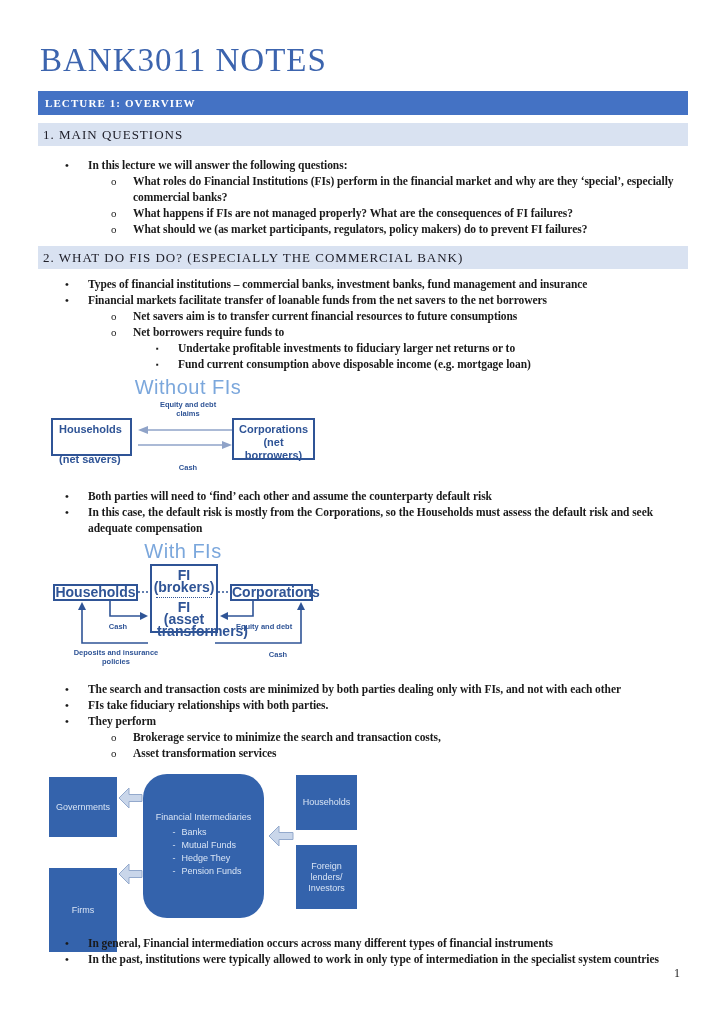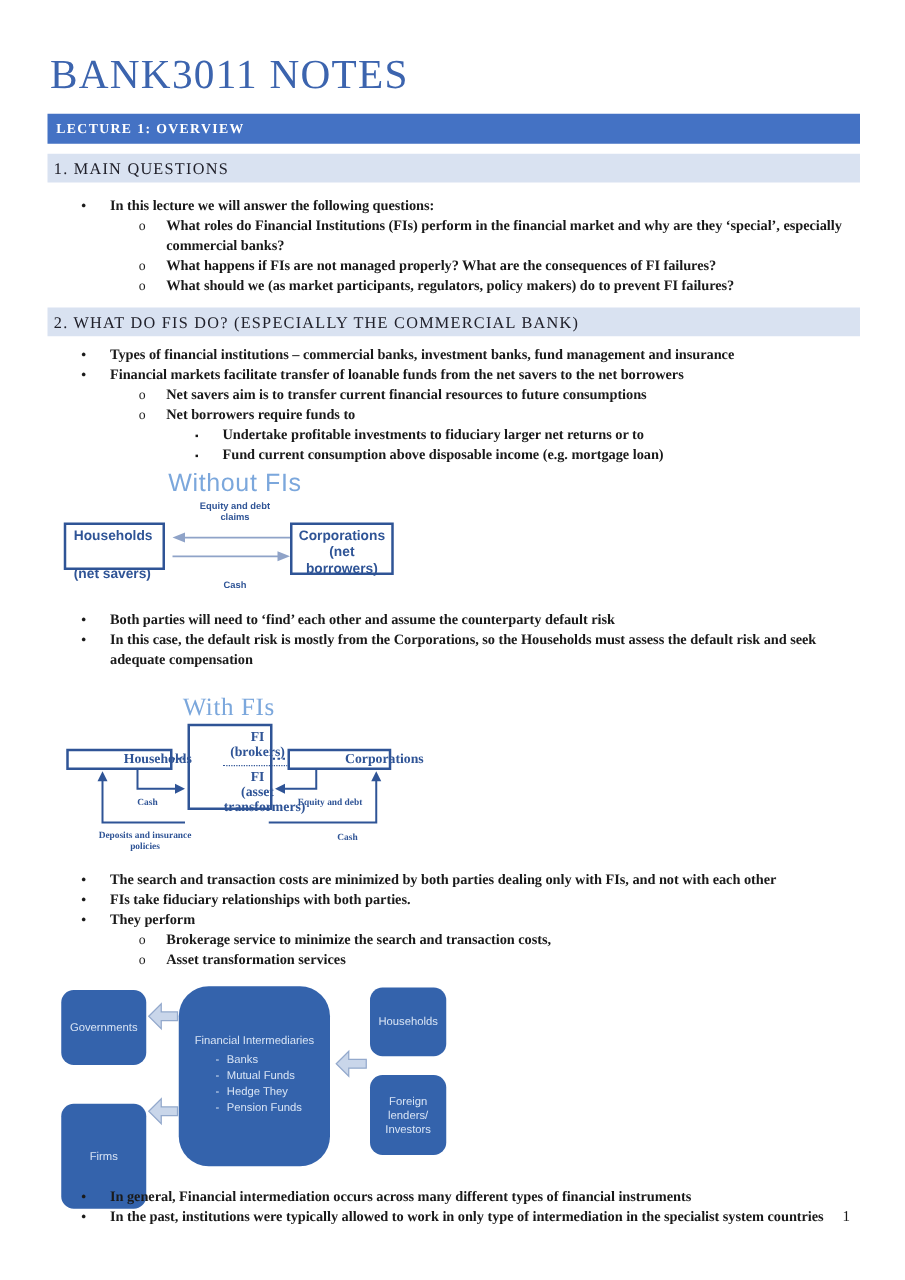--- a/index.html
+++ b/index.html
@@ -44,30 +44,30 @@
     color:#7ba7dc;letter-spacing:0.5px;}
   .sbox{position:absolute;border:2.5px solid #2F5496;background:#fff;color:#2F5496;
     font-weight:700;box-sizing:border-box;text-align:center;}
   .slabel{position:absolute;font-size:7.5px;line-height:9px;font-weight:700;
     color:#2F5496;text-align:center;}
   #dg1{height:106px;margin:7px 0 3px 0;}
   #dg1 .sbox{font-size:11px;line-height:13px;}
   #dg1-left{left:13px;top:39px;width:81px;height:38px;padding:3px 0 0 6px;text-align:left;}
   #dg1-left .ln2{margin-top:17px;}
   #dg1-right{left:194px;top:39px;width:83px;height:42px;padding-top:3px;overflow:visible;}
-  #dg2{height:128px;margin:23px 0 0 0;font-family:Liberation Serif, serif;}
-  #dg2 .sbox{font-size:11px;line-height:12px;padding-left:44px;}
+  #dg2{height:128px;margin:8px 0 0 0;}
+  #dg2 .sbox{font-size:14px;line-height:12px;}
   #dg2-left{left:15px;top:40px;width:85px;height:17px;}
   #dg2-right{left:192px;top:40px;width:83px;height:17px;}
   #dg2-fi{left:112px;top:20px;width:68px;height:69px;font-size:7.5px;line-height:9px;
     display:flex;flex-direction:column;align-items:center;padding-top:3px;}
   #dg2-fi .divider{width:56px;border-top:1.5px dotted #2F5496;margin:4px 0 3px 0;}
   #dg2-fi .wrapnarrow{width:54px;}
   #dg3{height:150px;margin:11px 0 0 0;}
-  .bluebox{position:absolute;background:#3463ac;border-radius:10px;color:#d8e4f5;
+  .bluebox{position:absolute;background:#3463ac;border-radius:0;color:#d8e4f5;
     font-size:9px;line-height:11px;display:flex;align-items:center;justify-content:center;
     text-align:center;box-sizing:border-box;}
   #dg3-center{left:105px;top:2px;width:121px;height:144px;border-radius:24px;
     flex-direction:column;justify-content:flex-start;padding-top:38px;}
   #dg3-center .ctitle{font-size:9px;margin-bottom:3px;}
   #dg3-center .clist{text-align:left;}
   #dg3-center .citem{display:flex;line-height:13px;}
   #dg3-center .citem .dash{width:10px;margin-right:6px;text-align:right;}
   .pagenum{position:absolute;right:44px;top:966px;font-size:12px;font-weight:400;color:#1a1a1a;}
 </style>

